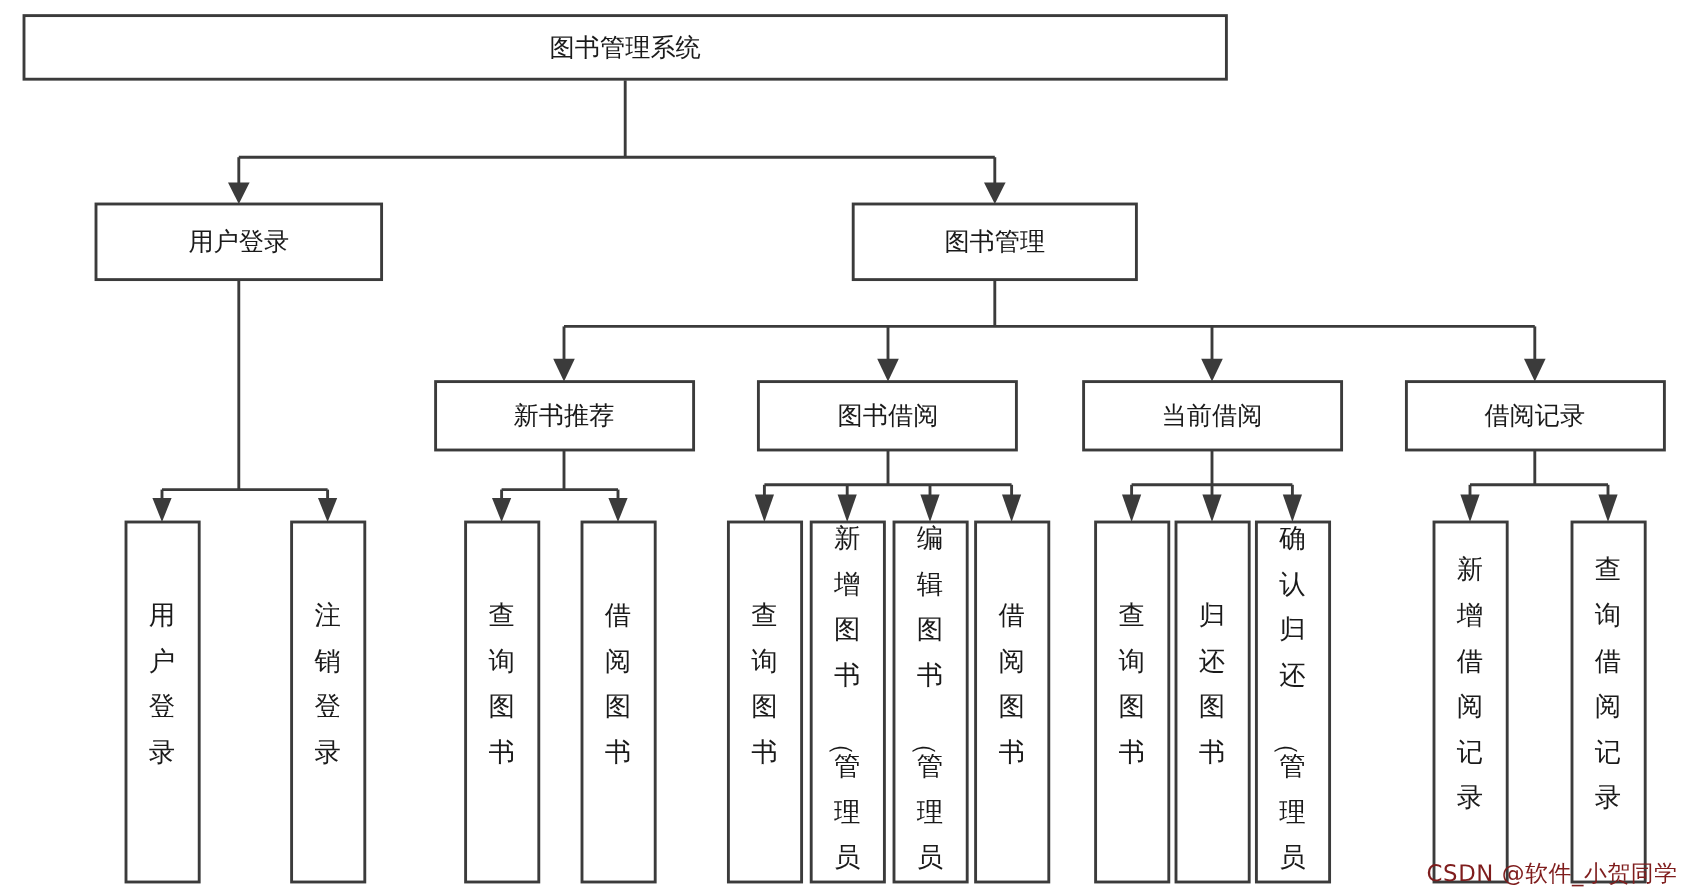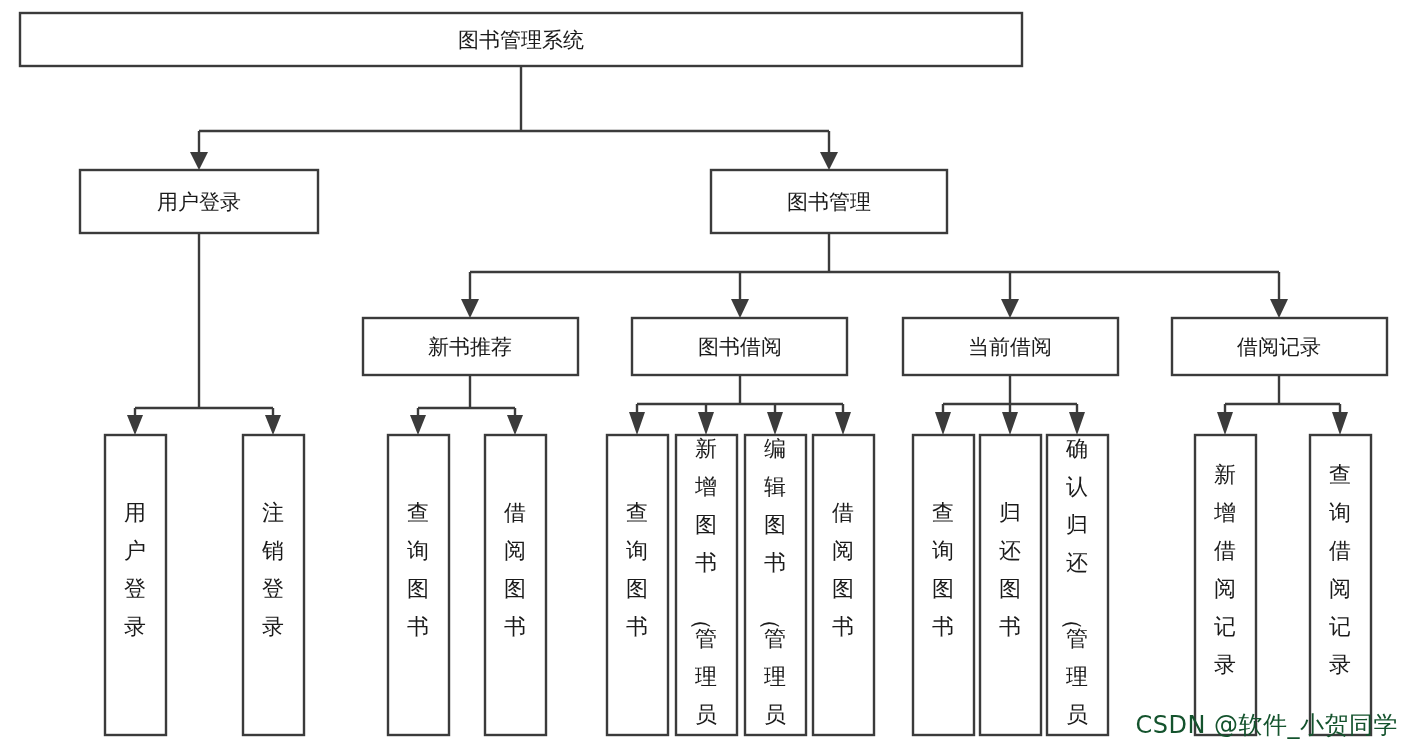--- a/index.html
+++ b/index.html
@@ -53,22 +53,22 @@
     font-family: "DejaVu Sans", "Liberation Sans", sans-serif;
     font-size: 22px;
     fill: #1a1a1a;
     text-anchor: middle;
   }
   .watermark {
     position: absolute;
     right: 12px;
     bottom: 6px;
     font-family: "DejaVu Sans", "Liberation Sans", sans-serif;
-    font-size: 24px;
-    color: #14532d;
+    font-size: 19px;
+    color: #7f1d1d;
     white-space: nowrap;
     letter-spacing: 0.5px;
   }
 </style>
 </head>
 <body>
 
 <div id="diagram-root">
 
   <svg id="tree-svg" viewBox="0 0 1405 747">

